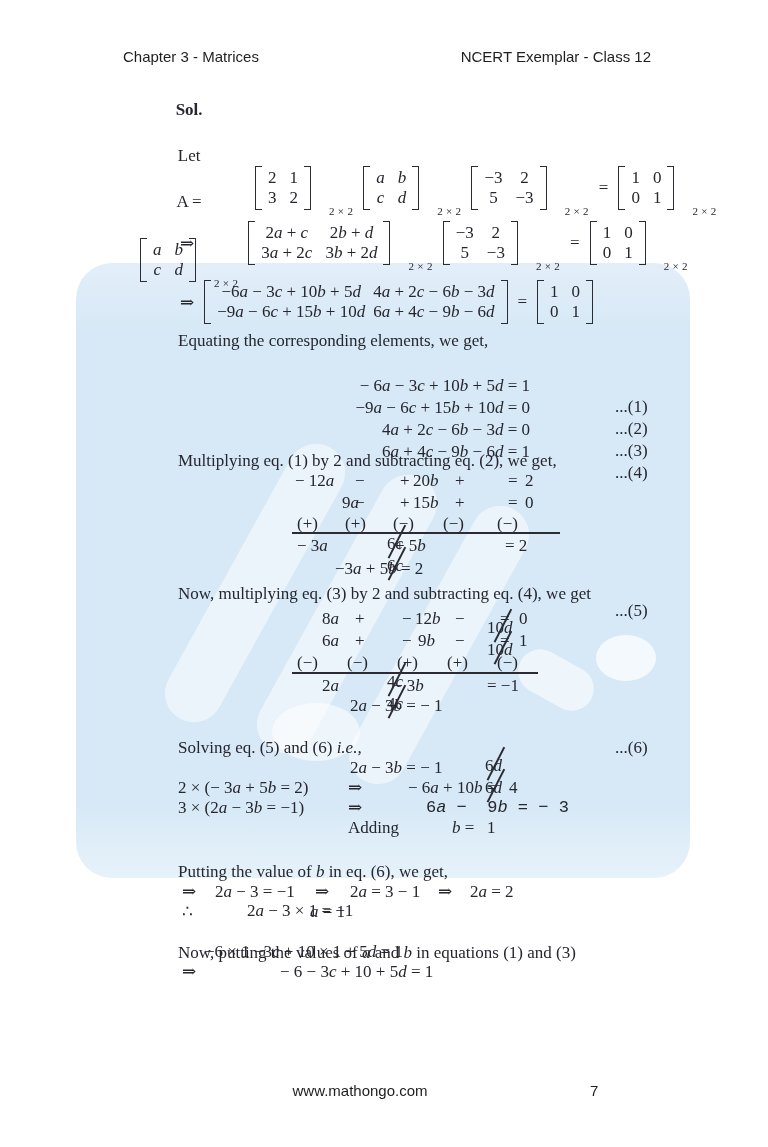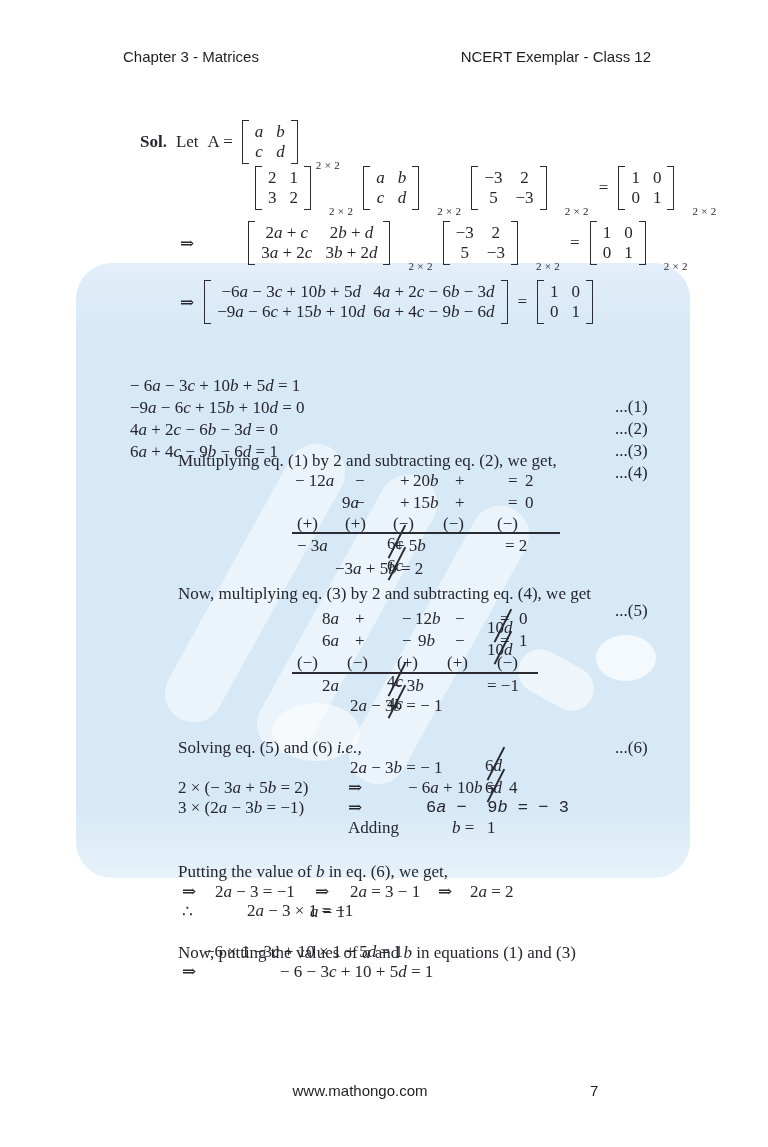--- a/index.html
+++ b/index.html
@@ -15,21 +15,21 @@
   
   .wm{position:absolute;left:76px;top:263px;width:614px;height:615px;border-radius:36px;overflow:hidden;
       background:linear-gradient(180deg,#e3eef9 0%,#d7e9f6 11%,#d7e9f6 88%,#e7f2fa 100%);}
   .stripe{position:absolute;background:rgba(255,255,255,0.52);border-radius:30px;}
   .blob{position:absolute;background:rgba(255,255,255,0.72);border-radius:50%;}
   .pill{position:absolute;background:rgba(255,255,255,0.6);border-radius:22px;}
   
   .line{position:absolute;left:0;width:768px;font-size:17px;line-height:21px;white-space:pre;}
   .at{position:absolute;top:0;}
   .flow{position:absolute;}
-  .eqc{position:absolute;left:130px;width:400px;text-align:left;}
+  .eqc{position:absolute;left:130px;width:400px;text-align:right;}
   .lbl{position:absolute;left:615px;}
   .b{font-weight:bold;}
   .it,i{font-style:italic;}
   
   .mrow{position:absolute;display:flex;align-items:center;gap:10px;font-size:17px;white-space:pre;}
   .mx{display:inline-flex;align-items:stretch;}
   .mxg{display:grid;grid-template-columns:auto auto;column-gap:13px;padding:2px 6px;
        align-items:center;justify-items:center;line-height:20px;}
   .mxg.wide{column-gap:8px;}
   .br{width:6px;border:1.5px solid #2b2b33;}
@@ -54,21 +54,21 @@
 
   <div class="wm">
     <div class="stripe" style="left:150px;top:165px;width:58px;height:310px;transform:rotate(29deg);"></div>
     <div class="stripe" style="left:242px;top:196px;width:58px;height:310px;transform:rotate(29deg);"></div>
     <div class="stripe" style="left:334px;top:227px;width:58px;height:310px;transform:rotate(29deg);"></div>
     <div class="pill" style="left:440px;top:395px;width:80px;height:44px;transform:rotate(29deg);"></div>
     <div class="blob" style="left:520px;top:372px;width:60px;height:46px;"></div>
     <div class="blob" style="left:196px;top:440px;width:88px;height:58px;opacity:.8;"></div>
   </div>
 
-  <div class="mrow" style="left:140px;top:112px;height:60px;gap:9px;">
+  <div class="mrow" style="left:140px;top:100px;height:60px;gap:26px;flex-direction:column;">
     <span class="b">Sol.</span>
     <span>Let</span>
     <span>A =</span>
     <span class="mx">
       <span class="br l"></span>
       <span class="mxg">
         <span><i>a</i></span>
         <span><i>b</i></span>
         <span><i>c</i></span>
         <span><i>d</i></span>
@@ -182,20 +182,23 @@
       <span class="mxg">
         <span>1</span>
         <span>0</span>
         <span>0</span>
         <span>1</span>
       </span>
       <span class="br r"></span>
     </span>
   </div>
 
+  <div class="line" style="top:330px;">
+    <span class="at" style="left:178px;">Equating the corresponding elements, we get,</span>
+  </div>
 
   <div class="line" style="top:354px;">
     <span class="eqc">− 6<i>a</i> − 3<i>c</i> + 10<i>b</i> + 5<i>d</i> = 1</span>
     <span class="lbl">...(1)</span>
   </div>
   <div class="line" style="top:376px;">
     <span class="eqc">−9<i>a</i> − 6<i>c</i> + 15<i>b</i> + 10<i>d</i> = 0</span>
     <span class="lbl">...(2)</span>
   </div>
   <div class="line" style="top:398px;">

